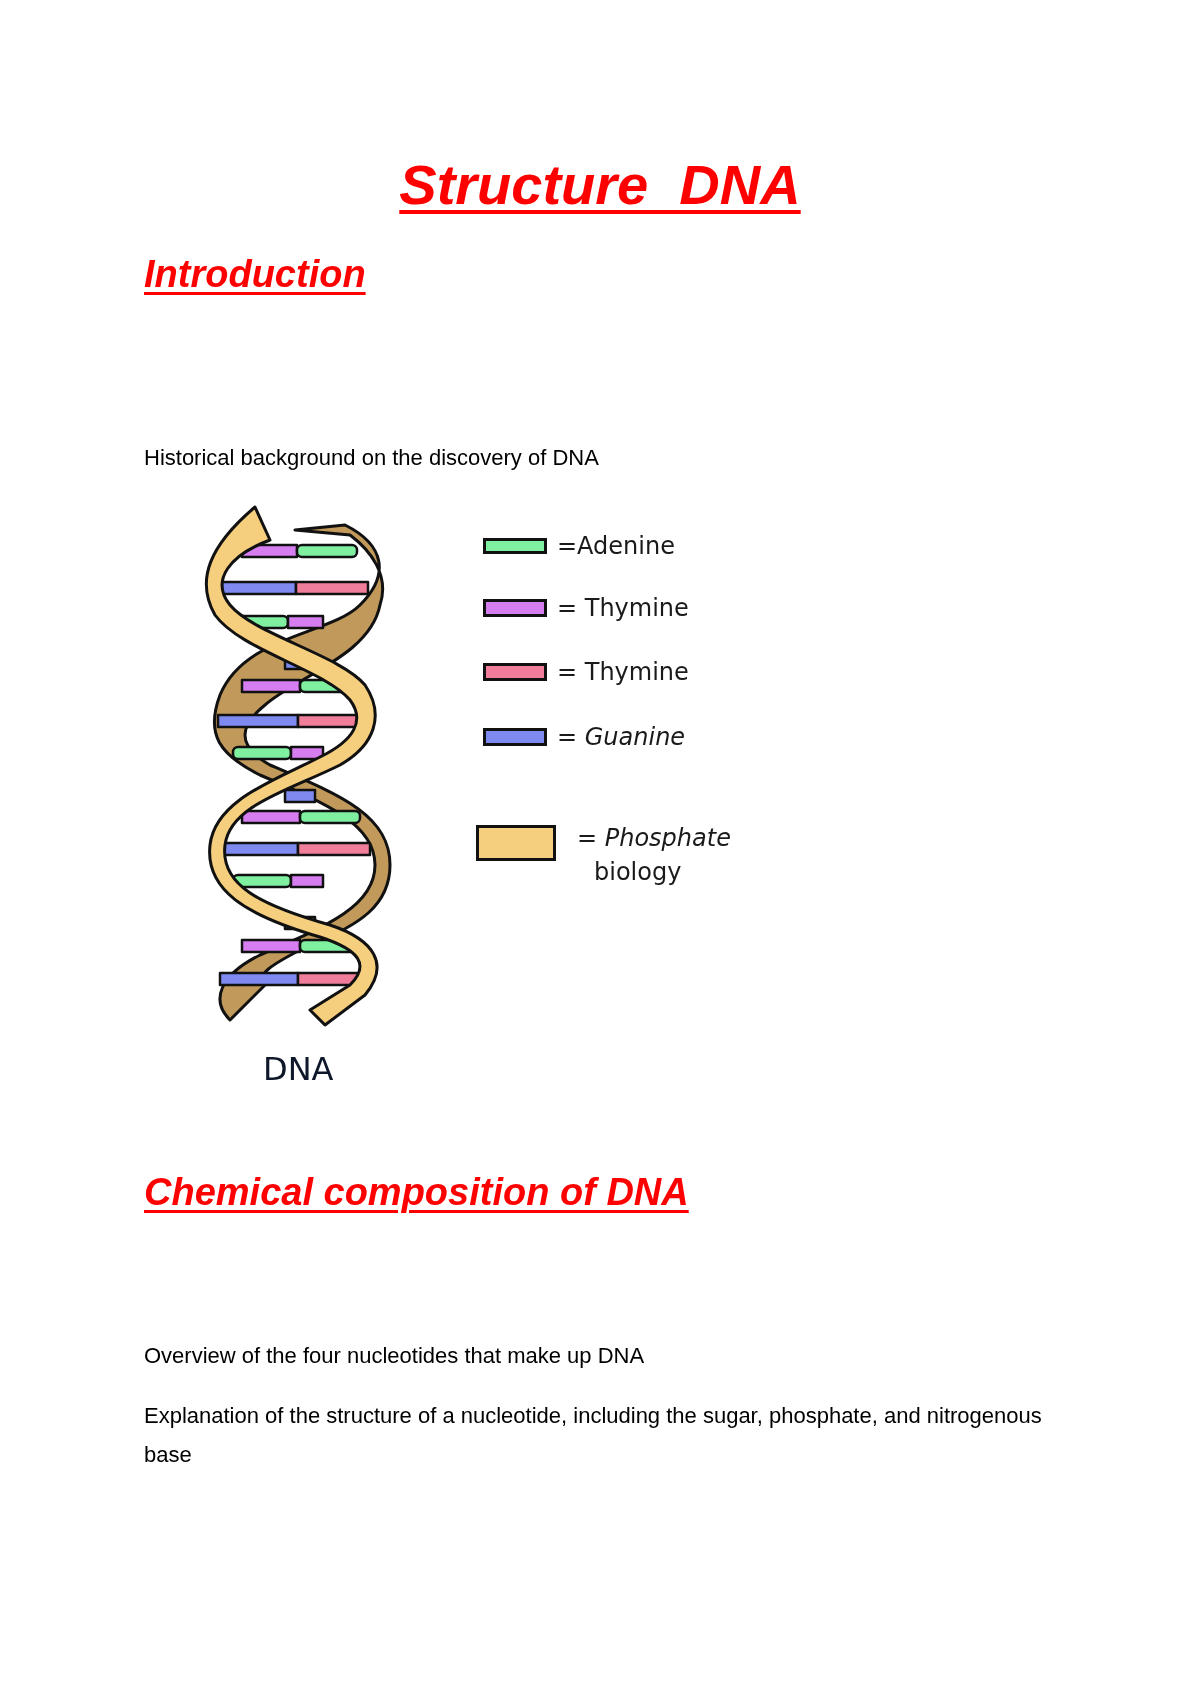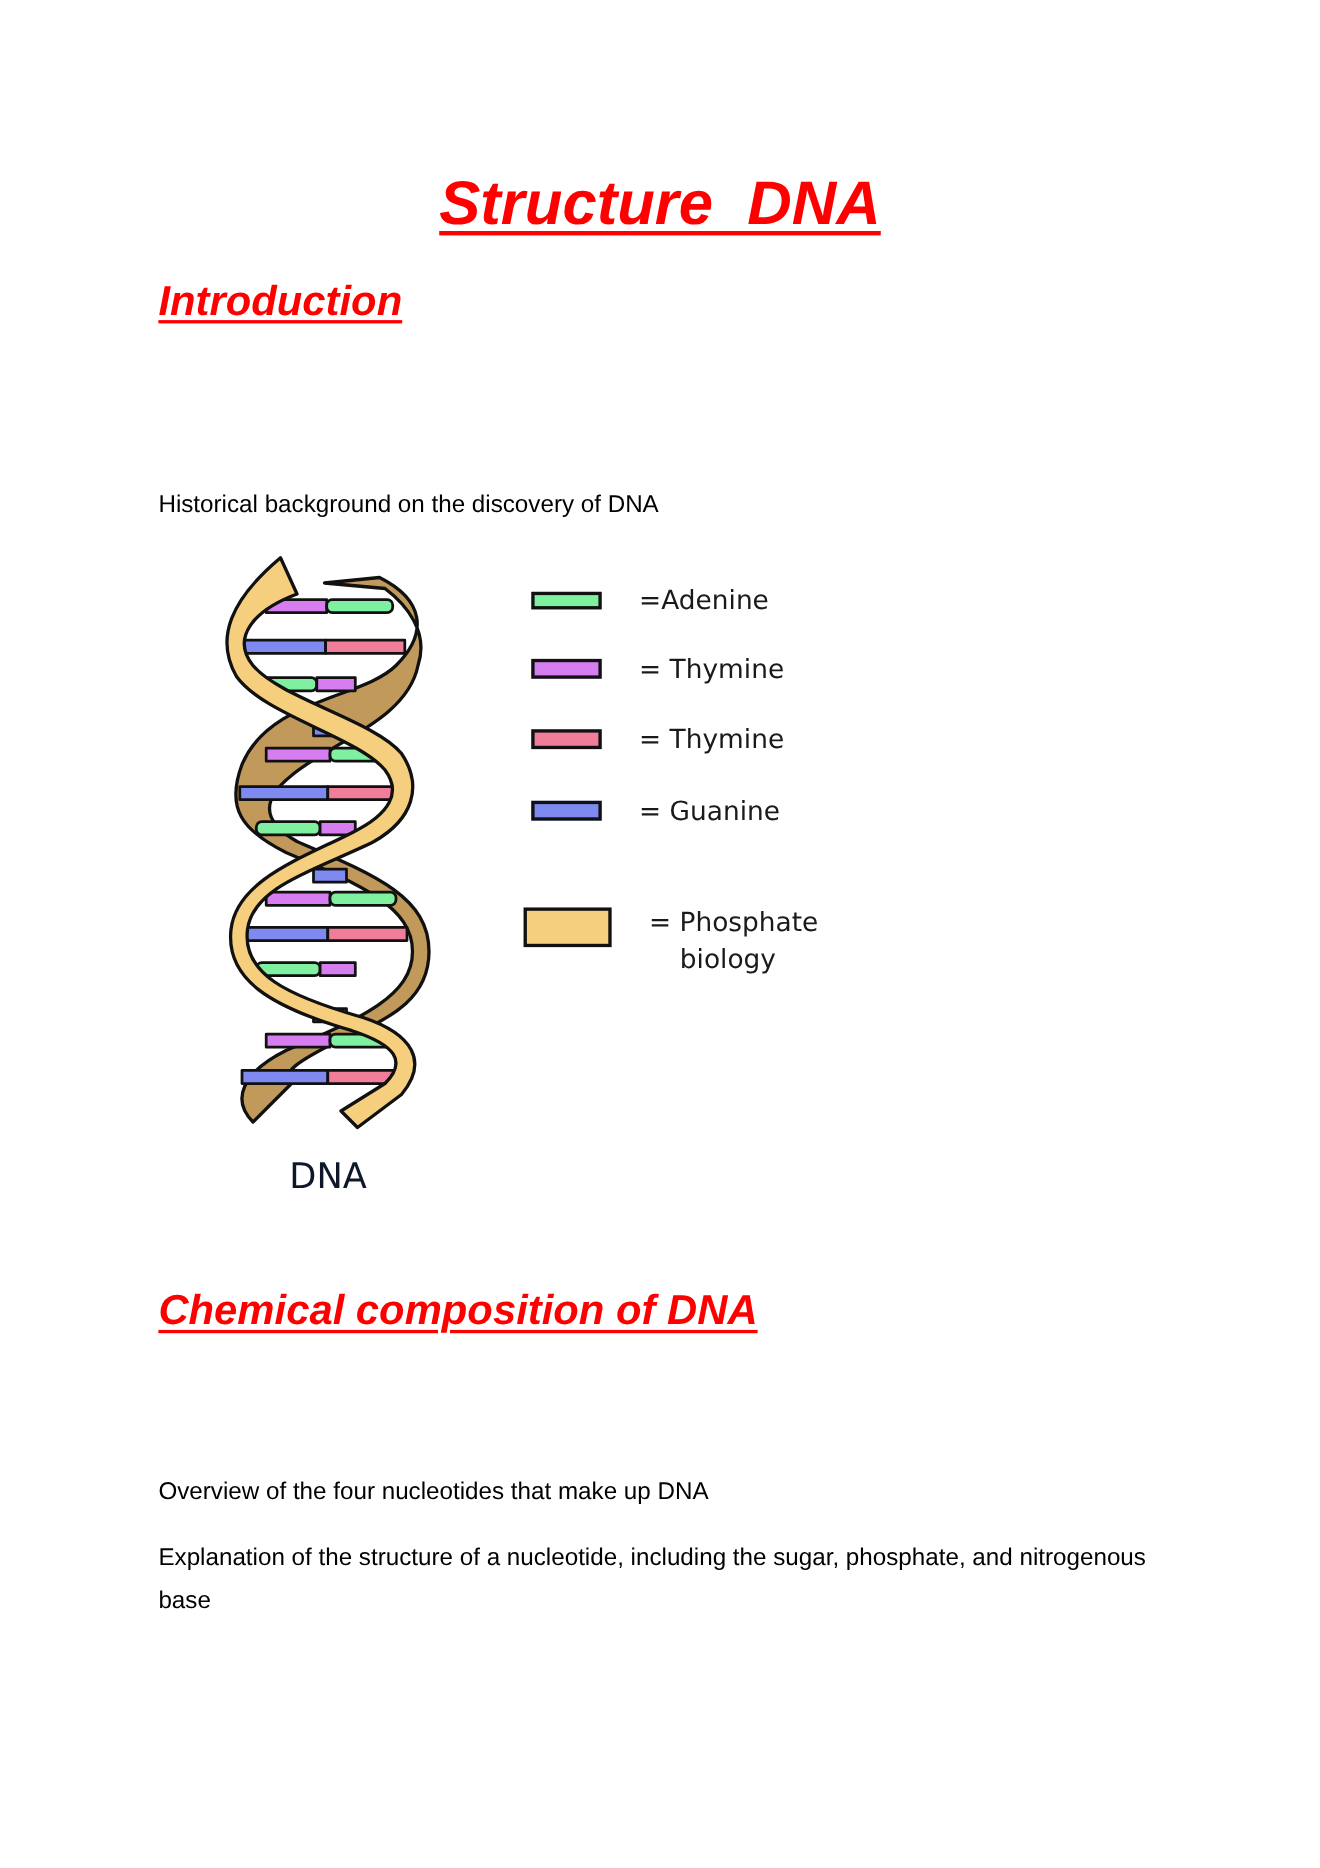--- a/index.html
+++ b/index.html
@@ -16,21 +16,21 @@
       font-family: "Liberation Sans", sans-serif; font-style: italic; font-weight: bold;
       font-size: 38px; color: #ff0000; line-height: 48px;
       text-decoration: underline; text-decoration-thickness: 3px; text-underline-offset: 5px;
     }
     .para {
       position: absolute; left: 144px;
       font-family: "Liberation Sans", sans-serif; font-size: 22px; color: #000000; line-height: 39px;
       width: 900px;
     }
     .figure { position: absolute; left: 200px; top: 505px; width: 560px; height: 590px; }
-    .legend-item { position: absolute; display: flex; align-items: center; gap: 24px; }
+    .legend-item { position: absolute; display: flex; align-items: center; }
     .swatch { border: 3px solid #111; box-sizing: border-box; }
     .legend-label {
       font-family: "DejaVu Sans", sans-serif; font-size: 24px; color: #1a1a1a; margin-left: 10px; line-height: 30px;
     }
     .dna-caption {
       position: absolute; left: 63px; top: 545px;
       font-family: "DejaVu Sans", sans-serif; font-size: 32px; color: #0f172a;
     }
   </style>
 </head>
@@ -91,28 +91,28 @@
       <span class="legend-label">=Adenine</span>
     </div>
     <div class="legend-item" style="left:283px;top:88px;">
       <div class="swatch" style="width:64px;height:18px;background:#d67ef0;"></div>
       <span class="legend-label">= Thymine</span>
     </div>
     <div class="legend-item" style="left:283px;top:152px;">
       <div class="swatch" style="width:64px;height:18px;background:#f07e9a;"></div>
       <span class="legend-label">= Thymine</span>
     </div>
-    <div class="legend-item" style="left:283px;top:217px;">
+    <div class="legend-item" style="left:283px;top:217px;font-style:italic;">
       <div class="swatch" style="width:64px;height:18px;background:#7e8af0;"></div>
       <span class="legend-label">= Guanine</span>
     </div>
     <div class="legend-item" style="left:276px;top:318px;align-items:flex-start;">
       <div class="swatch" style="width:80px;height:36px;background:#f5cf7d;margin-top:2px;"></div>
       <div style="margin-left:10px;">
-        <div class="legend-label" style="margin-left:0;">= Phosphate</div>
+        <div class="legend-label" style="margin-left:11px;font-style:italic;">= Phosphate</div>
         <div class="legend-label" style="margin-left:28px;margin-top:4px;">biology</div>
       </div>
     </div>
   </div>
 
   <div class="heading" style="top:1168px;">Chemical composition of DNA</div>
 
   <div class="para" style="top:1396px;width:900px;">Explanation of the structure of a nucleotide, including the sugar, phosphate, and nitrogenous base</div>
   <div class="para" style="top:1336px;">Overview of the four nucleotides that make up DNA</div>
 

